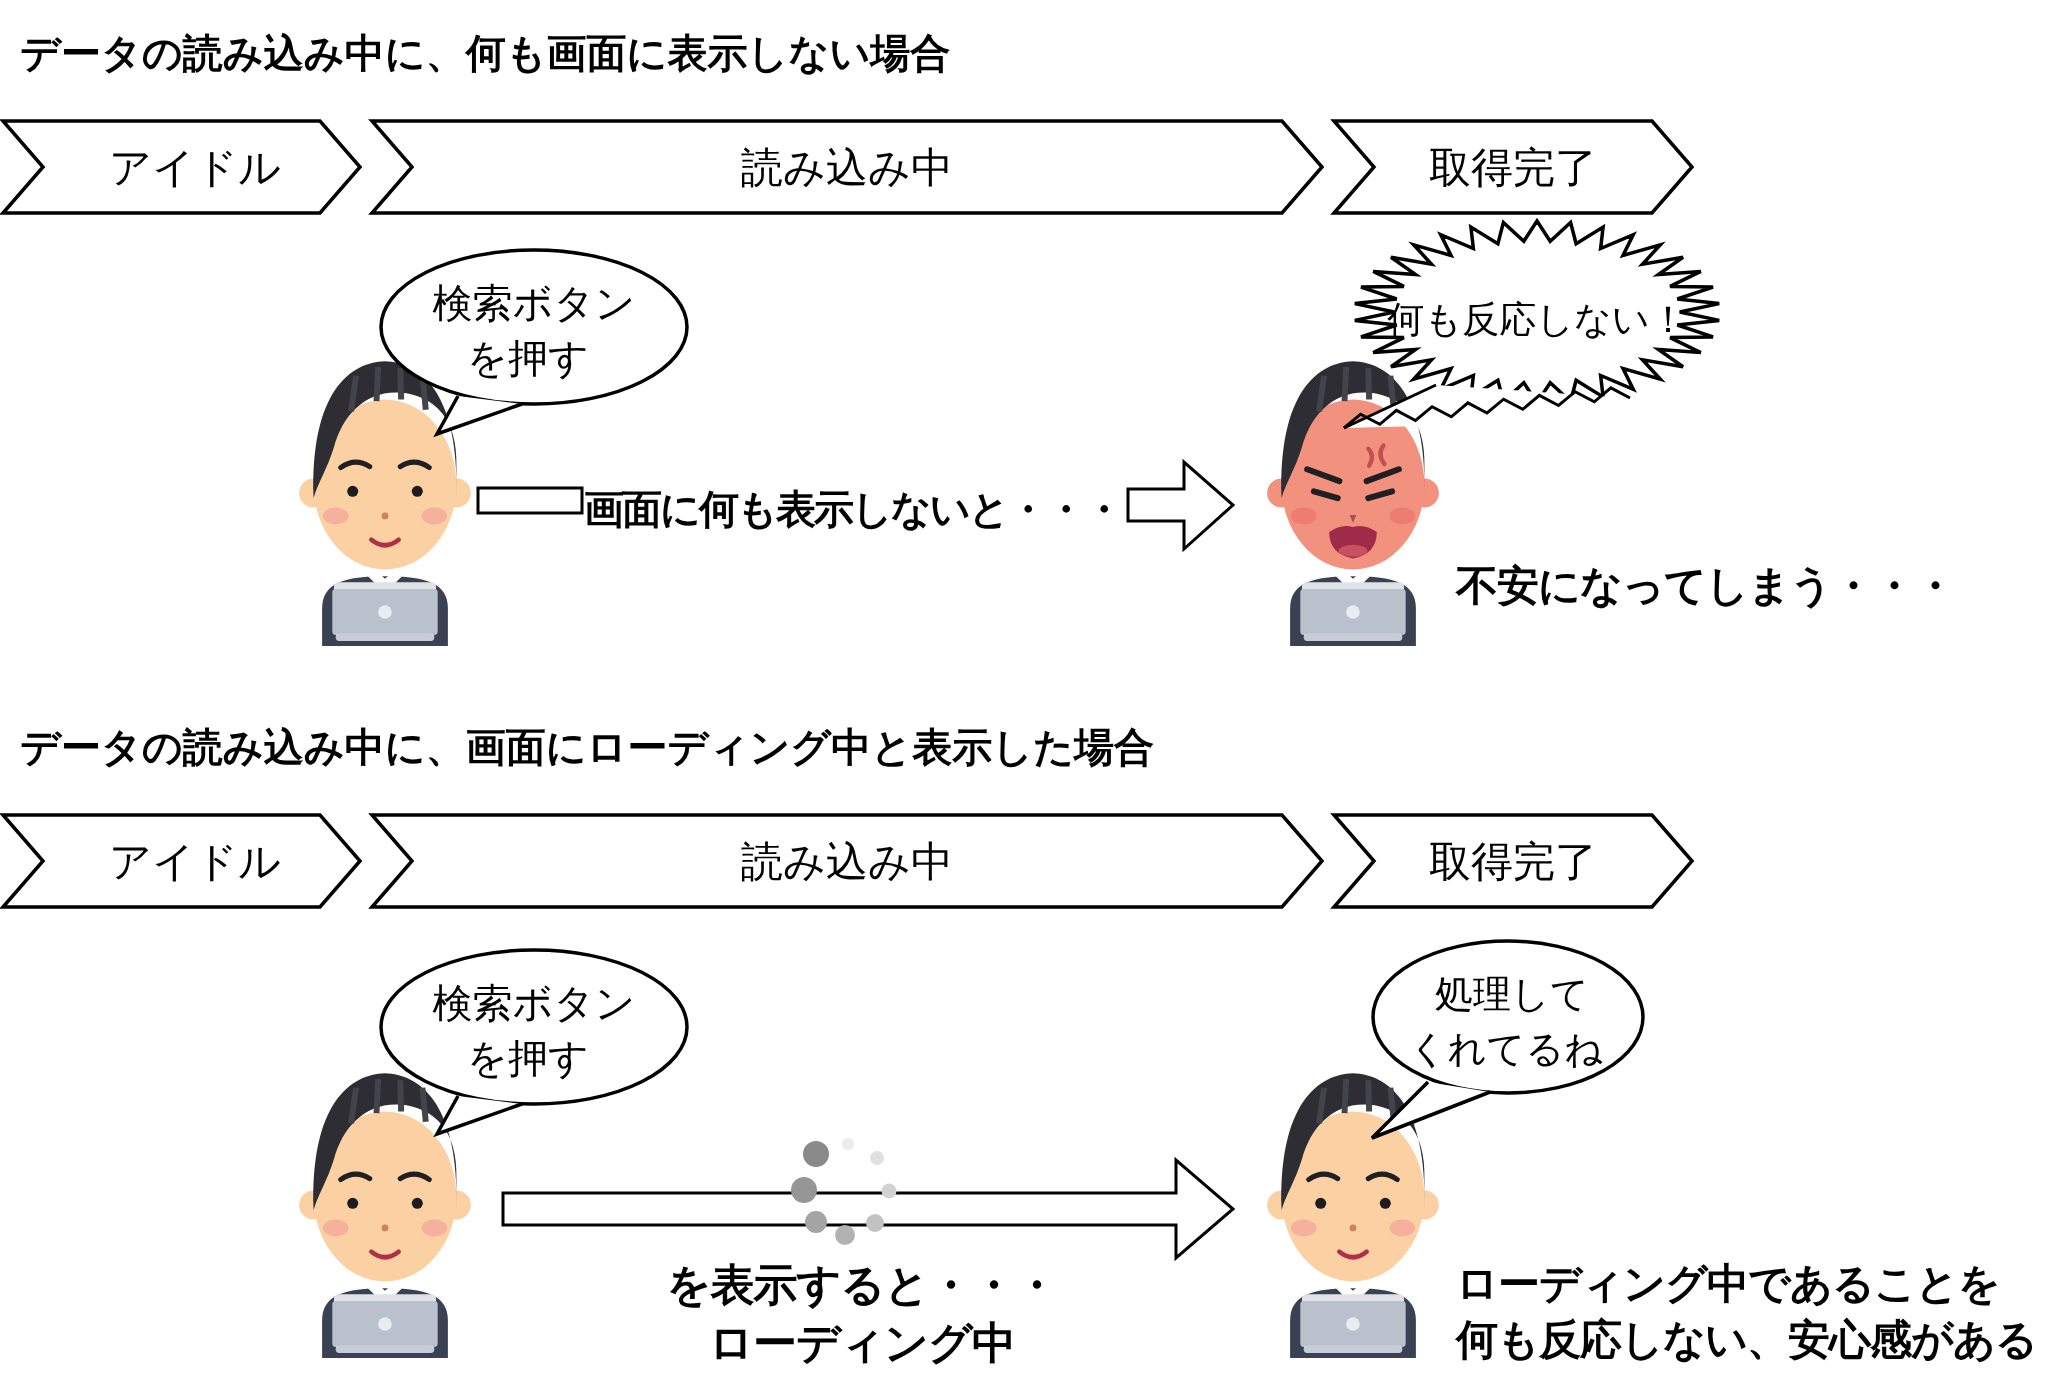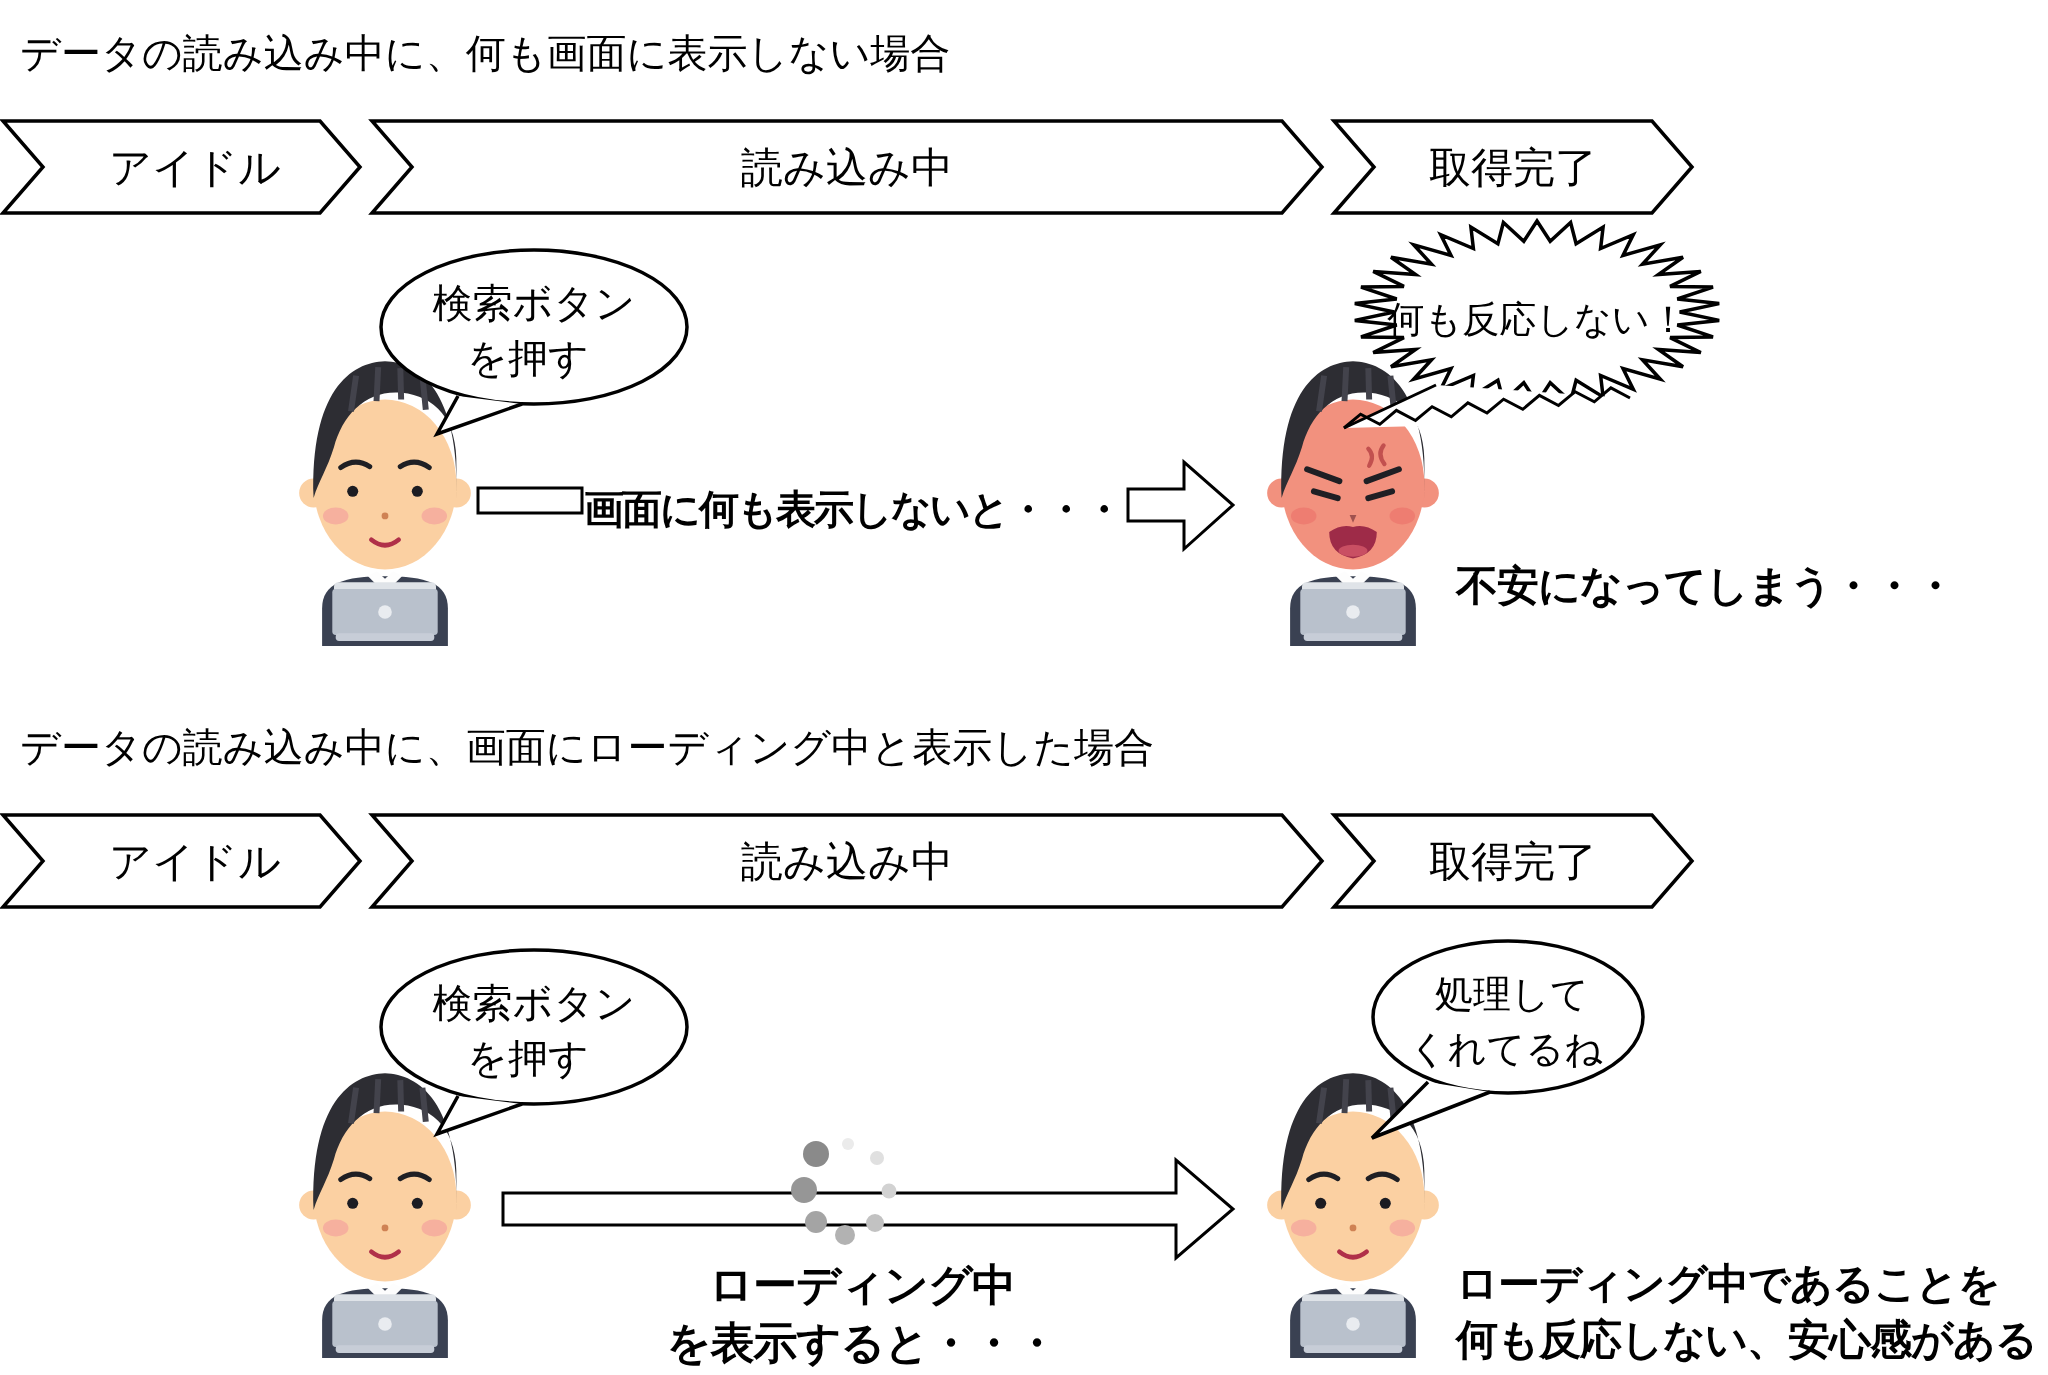--- a/index.html
+++ b/index.html
@@ -1,20 +1,20 @@
 <!DOCTYPE html>
 <html style="--skin: #fbd0a2; --skin_angry: #f2917e; --hair: #2d2d33; --suit: #3a4152; --tie: #48699f; --laptop: #b9c1cc; --blush: #f5a79e; --mouth: #b03049; --angry_mouth: #9e2b48; --outline: #000000;"><head>
 <meta charset="utf-8">
 <style>
   html,body{margin:0;padding:0;background:#fff;}
   body{font-family:"DejaVu Sans","Liberation Sans",sans-serif;color:#000;}
   #stage{position:relative;width:2048px;height:1375px;background:#fff;overflow:hidden;}
   #diagram-svg{position:absolute;left:0;top:0;}
   .abs{position:absolute;white-space:nowrap;font-weight:bold;}
-  .sec-title{font-size:40px;font-weight:normal;letter-spacing:0px;}
+  .sec-title{font-size:40px;font-weight:bold;letter-spacing:0px;}
   .plain-text{font-size:42px;line-height:56px;letter-spacing:-1px;}
   .mid-note{font-size:40px;letter-spacing:-2px;}
   .loading-note{font-size:44px;line-height:58px;text-align:center;letter-spacing:-1px;}
   .chev{fill:#fff;stroke:#000;stroke-width:3.5;}
   .chev-label{font-size:42px;text-anchor:middle;fill:#000;}
   .bubble-shape{fill:#fff;stroke:#000;stroke-width:3.5;}
   .bubble-text{font-size:40px;text-anchor:middle;fill:#000;}
   .shout-text{font-size:37px;text-anchor:middle;fill:#000;}
   .arrow{fill:#fff;stroke:#000;stroke-width:3;stroke-linejoin:miter;}
   .skin{fill:var(--skin,#fbd0a2);}
@@ -162,22 +162,22 @@
 
   <div class="abs mid-note" style="left:584px;top:482px;">画面に何も表示しないと・・・</div>
 
   <div class="abs plain-text" style="left:1456px;top:558px;">
     <div>不安になってしまう・・・</div>
   </div>
 
   <div class="abs sec-title" style="left:20px;top:720px;">データの読み込み中に、画面にローディング中と表示した場合</div>
 
   <div class="abs loading-note" style="left:612px;top:1256px;width:500px;">
+    <div>を表示すると・・・</div>
     <div>ローディング中</div>
-    <div>を表示すると・・・</div>
   </div>
 
   <div class="abs plain-text" style="left:1456px;top:1256px;">
     <div>ローディング中であることを</div>
     <div>何も反応しない、安心感がある</div>
   </div>
 
 </div>
 
 </body></html>

